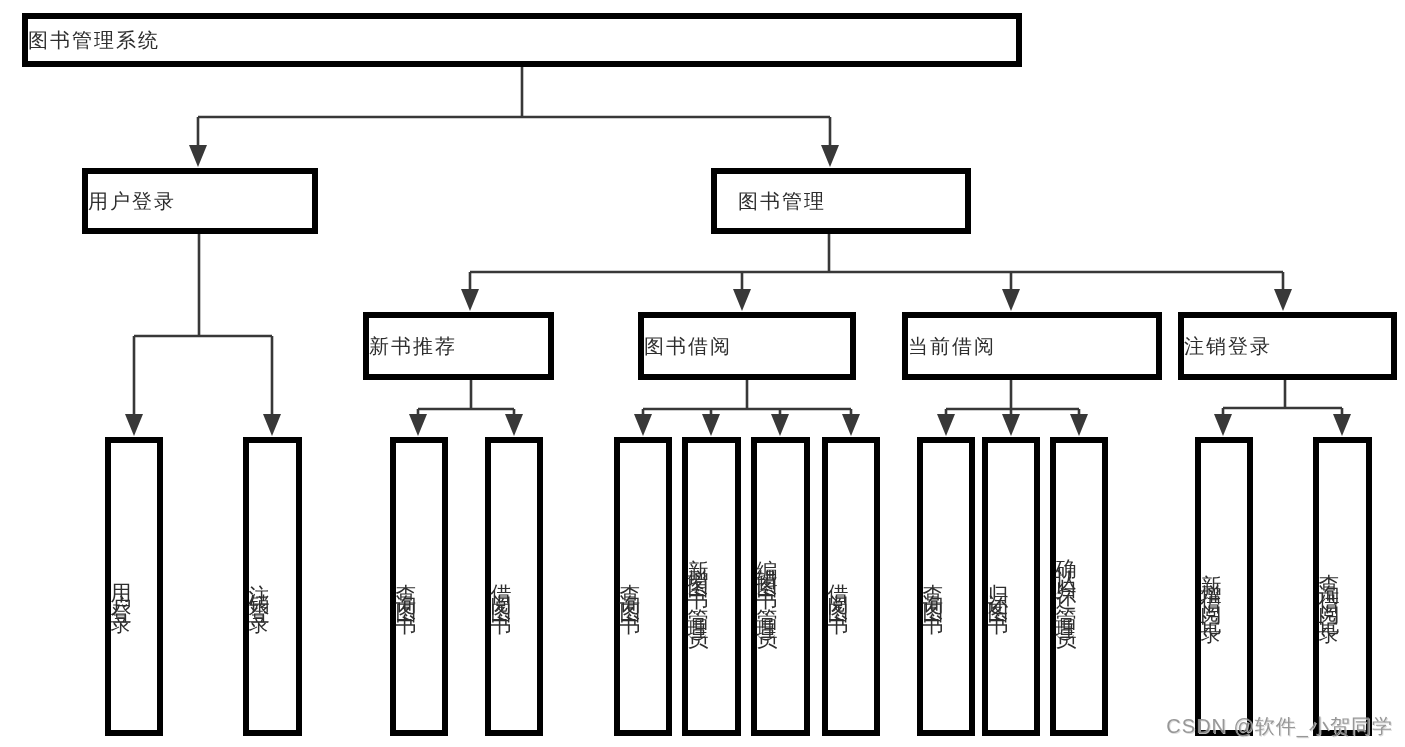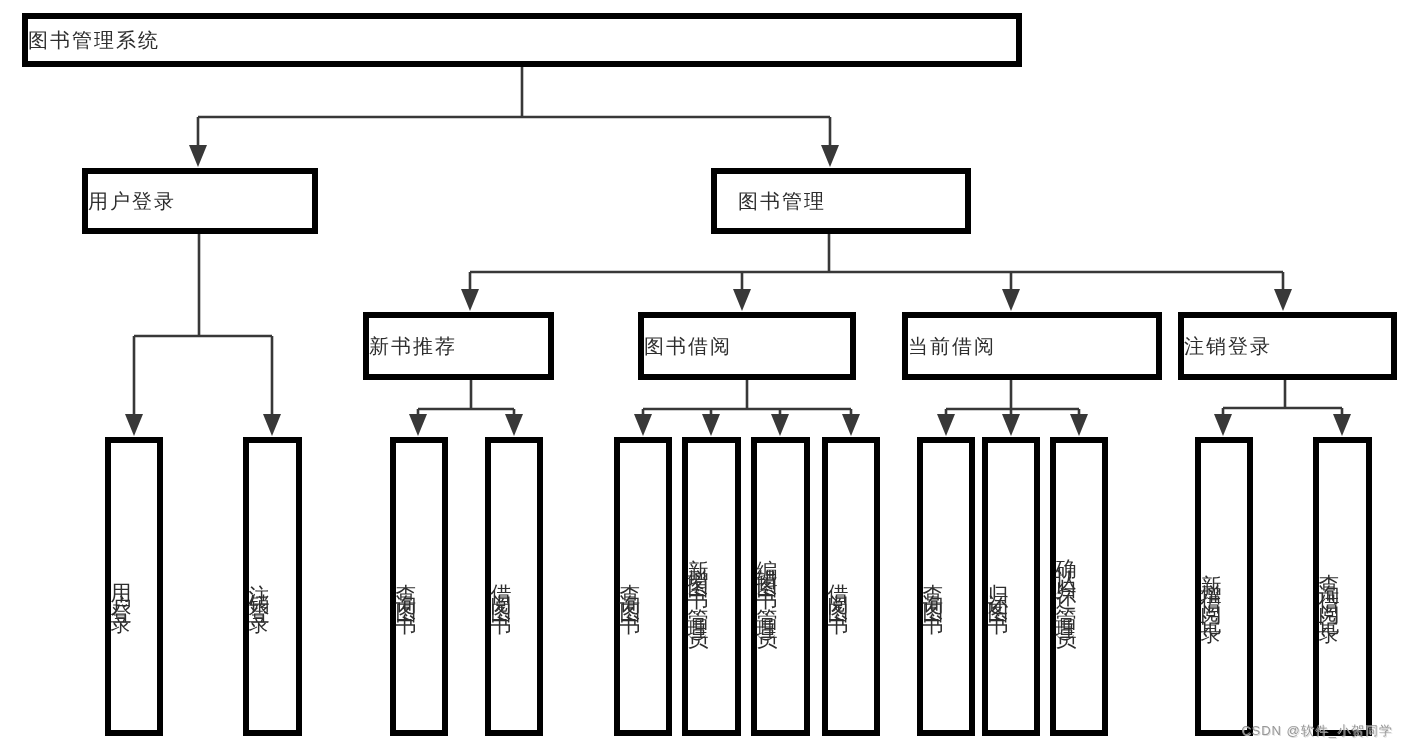--- a/index.html
+++ b/index.html
@@ -42,21 +42,21 @@
     writing-mode: vertical-rl;
     font-size: 21px;
     letter-spacing: 10px;
     line-height: 1;
     color: #2e2e2e;
   }
   .watermark {
     position: absolute;
     right: 12px;
     bottom: 7px;
-    font-size: 13px;
+    font-size: 20px;
     letter-spacing: 1px;
     color: #8f8f8f;
     opacity: 0.92;
     text-shadow: 1px 1px 0 rgba(215,215,215,0.9);
     z-index: 5;
     white-space: nowrap;
   }
 </style>
 </head>
 <body>

